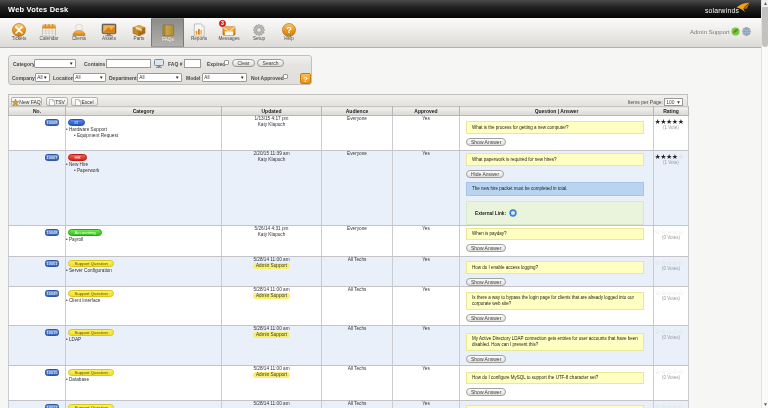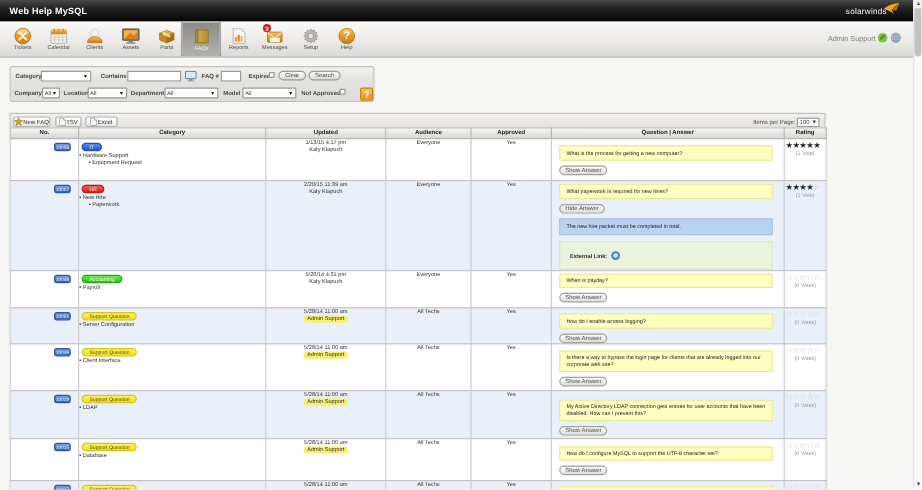--- a/index.html
+++ b/index.html
@@ -75,21 +75,21 @@
 .votes { font-size:4.5px; color:#999; line-height:5px; }
 
 
 #sbar { right:0; top:0; width:7px; height:408px; background:#fbfbfa; border-left:1px solid #e2e2e0; }
 #sthumb { position:absolute; right:0.5px; top:5px; width:6px; height:42px; background:#c2c2c0; border-radius:3px; }
 </style>
 </head>
 <body>
 
 <div class="abs" id="topbar">
-  <div class="title">Web Help MySQL</div>
+  <div class="title">Web Votes Desk</div>
   <div id="sw">solarwinds</div>
     <svg id="swf" width="14" height="11" viewBox="0 0 14 11">
       <path d="M0.5 5.5 C4.5 2 9 0.8 13.5 0.8 C10 3.5 8.2 4.8 7.4 6.5 L9 10.5 C7.5 8 5.5 7 0.5 5.5 Z" fill="#f5a11c"></path>
       <path d="M7.4 6.5 C9 4.5 11 3.2 13.5 1.2 L10.8 6.8 Z" fill="#b86c0e"></path>
     </svg>
 </div>
 
 <div class="abs" id="toolbar">
   <div class="tbtn" style="left:4px">
       <span class="ic"><svg width="16" height="15" viewBox="0 0 16 15">

